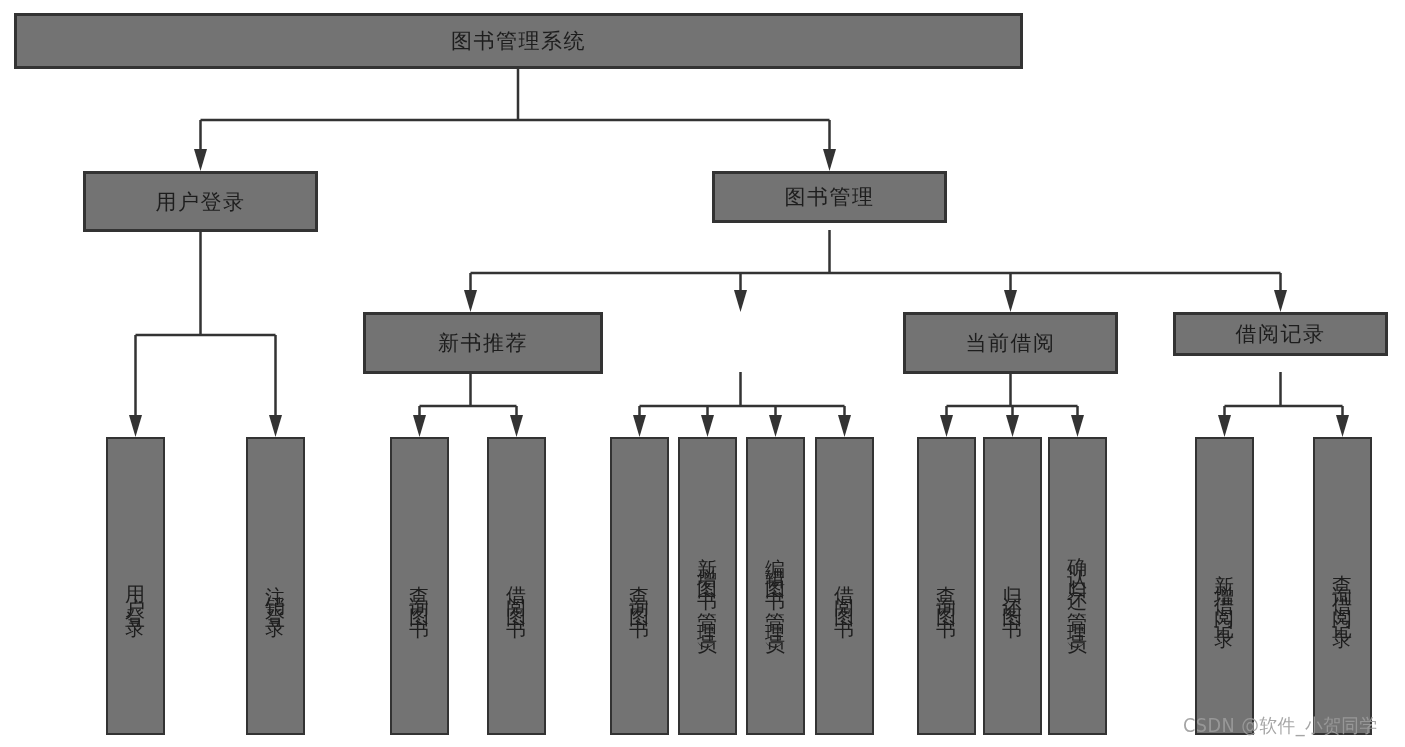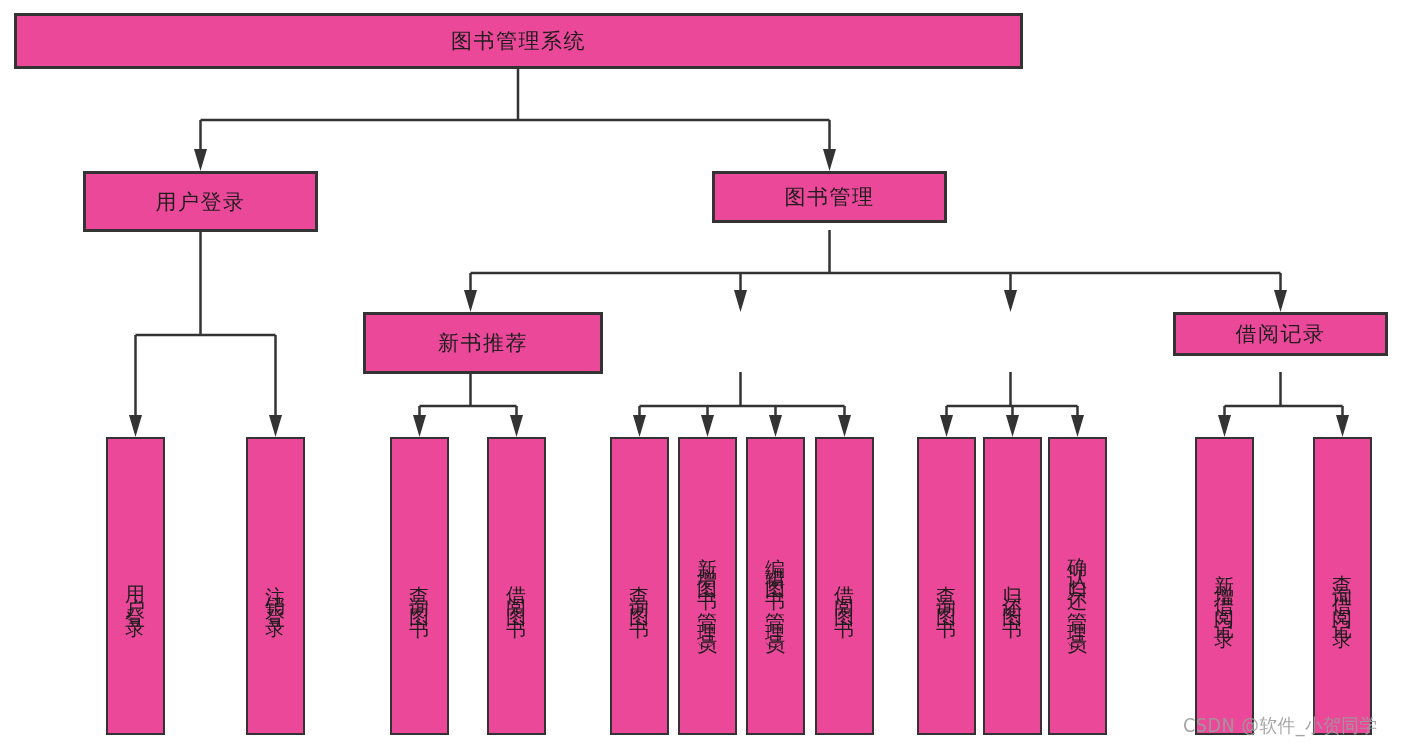--- a/index.html
+++ b/index.html
@@ -25,21 +25,21 @@
     stroke: var(--line, #333);
     stroke-width: 2.5;
     fill: none;
   }
   .connector-svg path.arrow {
     fill: var(--line, #333);
     stroke: none;
   }
   .box {
     position: absolute;
-    background: #ec4899;
+    background: #737373;
     border: 3px solid var(--line, #333);
     display: flex;
     align-items: center;
     justify-content: center;
     font-size: 21px;
     letter-spacing: 1.5px;
     color: var(--text, #1d1d1d);
     z-index: 1;
   }
   .leaf {
@@ -123,20 +123,23 @@
   <div class="box" style="left:83px; top:171px; width:235px; height:61px;">
     <span>用户登录</span>
   </div>
   <div class="box" style="left:712px; top:171px; width:235px; height:52px;">
     <span>图书管理</span>
   </div>
 
   <div class="box" style="left:363px; top:312px; width:240px; height:62px;">
     <span>新书推荐</span>
   </div>
+  <div class="box" style="left:903px; top:312px; width:215px; height:62px;">
+    <span>当前借阅</span>
+  </div>
   <div class="box" style="left:1173px; top:312px; width:215px; height:44px;">
     <span>借阅记录</span>
   </div>
 
   <div class="box leaf" style="left:106px; top:437px; width:59px; height:298px;">
     <span class="vtext">用户登录</span>
   </div>
   <div class="box leaf" style="left:246px; top:437px; width:59px; height:298px;">
     <span class="vtext">注销登录</span>
   </div>

